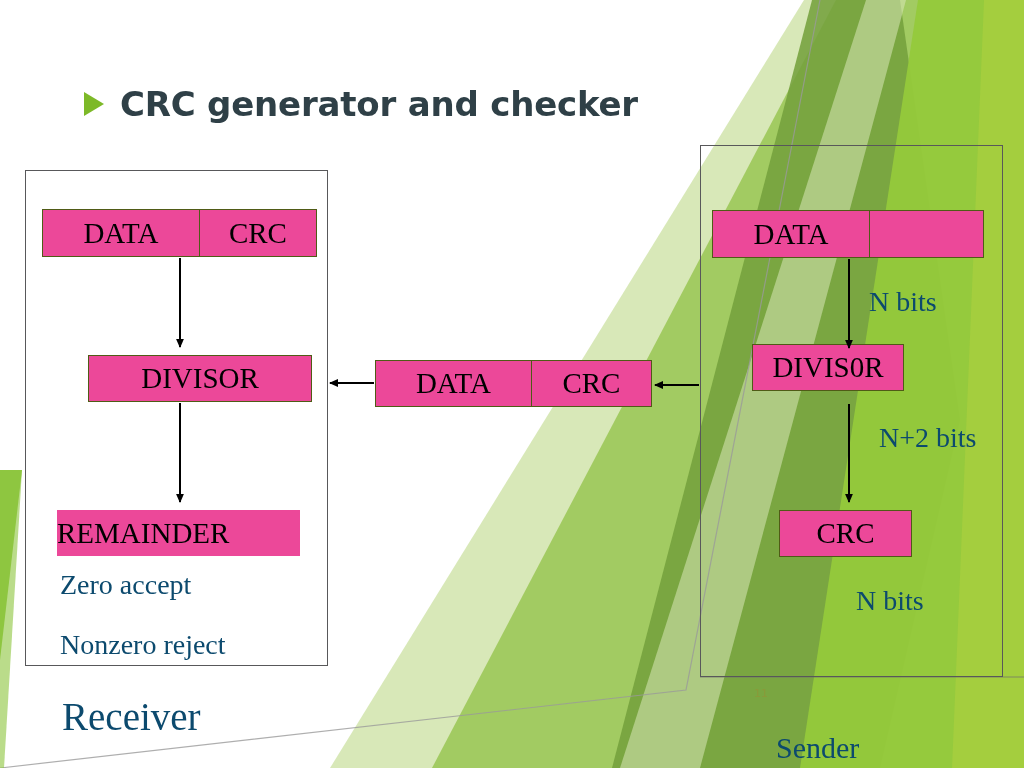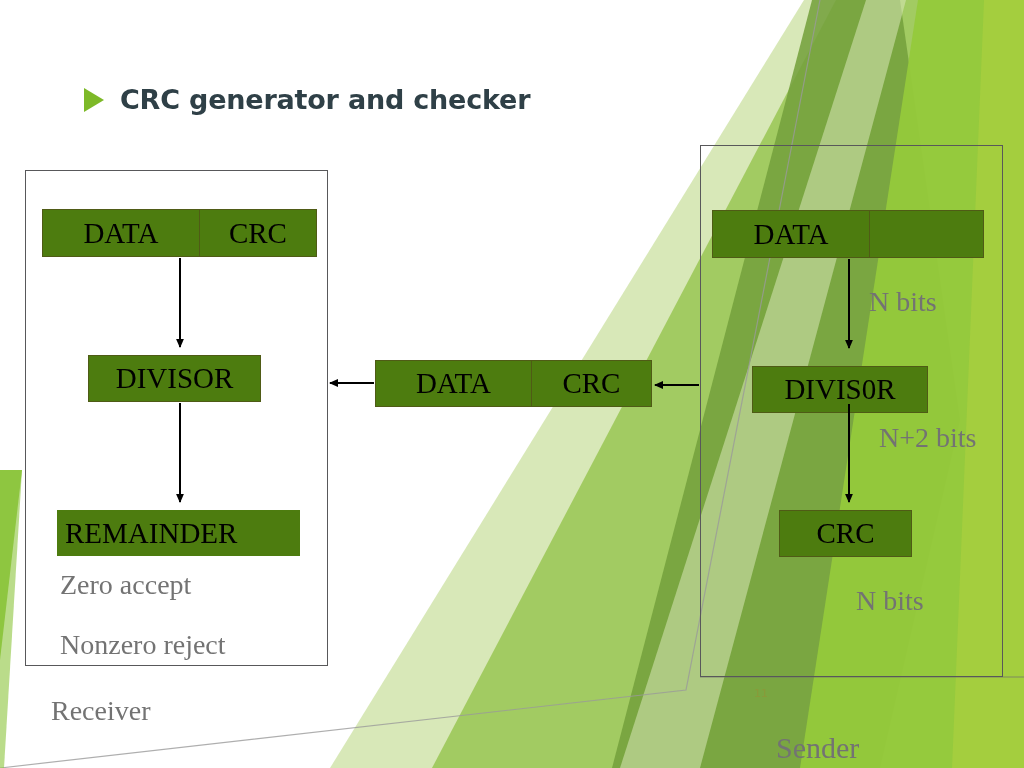--- a/index.html
+++ b/index.html
@@ -34,41 +34,41 @@
     gap: 16px;
   }
   #title-bullet {
     width: 0; height: 0;
     border-left: 20px solid #7DB928;
     border-top: 12px solid transparent;
     border-bottom: 12px solid transparent;
   }
   #title-text {
     font-family: "DejaVu Sans", sans-serif;
-    font-size: 27px;
+    font-size: 34px;
     font-weight: 700;
     color: #2F4047;
     letter-spacing: -0.2px;
     white-space: nowrap;
   }
 
   
   .panel {
     position: absolute;
     border: 1.5px solid #58585A;
     background: transparent;
     box-sizing: border-box;
   }
   #receiver-panel { left: 25px;  top: 170px; width: 303px; height: 496px; }
   #sender-panel   { left: 700px; top: 145px; width: 303px; height: 532px; }
 
   
   .gbox {
     position: absolute;
-    background: #4d7c0f;
+    background: #ec4899;
     border: 1.5px solid #4F5B16;
     box-sizing: border-box;
     display: flex;
     align-items: center;
     color: #000000;
     font-size: 29px;
     line-height: 1;
     white-space: nowrap;
   }
   .gbox.noborder { border: none; }
@@ -78,50 +78,50 @@
     align-items: center;
     justify-content: center;
     box-sizing: border-box;
   }
   .gbox .cell.divider { border-right: 1.5px solid #4F5B16; }
 
   
   #rx-frame       { left: 42px;  top: 209px; width: 275px; height: 48px; }
   #rx-frame .c1   { width: 158px; }
   #rx-frame .c2   { width: 117px; }
-  #rx-divisor     { left: 88px;  top: 355px; width: 173px; height: 47px; justify-content: center; }
-  #rx-remainder   { left: 57px;  top: 510px; width: 243px; height: 46px; justify-content: flex-start; padding-left: 8px; }
+  #rx-divisor     { left: 88px;  top: 355px; width: 224px; height: 47px; justify-content: center; }
+  #rx-remainder   { left: 57px;  top: 510px; width: 243px; height: 46px; justify-content: flex-start; }
 
   
   #mid-frame      { left: 375px; top: 360px; width: 277px; height: 47px; }
   #mid-frame .c1  { width: 157px; }
   #mid-frame .c2  { width: 120px; }
 
   
   #tx-frame       { left: 712px; top: 210px; width: 272px; height: 48px; }
   #tx-frame .c1   { width: 157px; }
   #tx-frame .c2   { width: 115px; }
-  #tx-divisor     { left: 752px; top: 366px; width: 176px; height: 47px; justify-content: center; }
+  #tx-divisor     { left: 752px; top: 344px; width: 152px; height: 47px; justify-content: center; }
   #tx-crc         { left: 779px; top: 510px; width: 133px; height: 47px; justify-content: center; }
 
   
   .plain {
     position: absolute;
-    color: #737373;
+    color: #0c4a6e;
     font-size: 28px;
     line-height: 1;
     white-space: nowrap;
   }
   #rx-zero     { left: 60px;  top: 571px; }
   #rx-nonzero  { left: 60px;  top: 631px; }
   #lbl-nbits-1 { left: 869px; top: 288px; }
   #lbl-n1bits  { left: 879px; top: 424px; }
   #lbl-nbits-2 { left: 856px; top: 587px; }
 
-  #receiver-caption { left: 51px;  top: 697px; font-size: 28px; }
+  #receiver-caption { left: 62px;  top: 697px; font-size: 39px; }
   #sender-caption   { left: 776px; top: 697px; font-size: 30px; margin-top: 36px; }
 
   #slide-number {
     position: absolute;
     left: 754px;
     top: 687px;
     font-family: "DejaVu Sans", sans-serif;
     font-size: 11px;
     color: #8A9A3A;
   }

